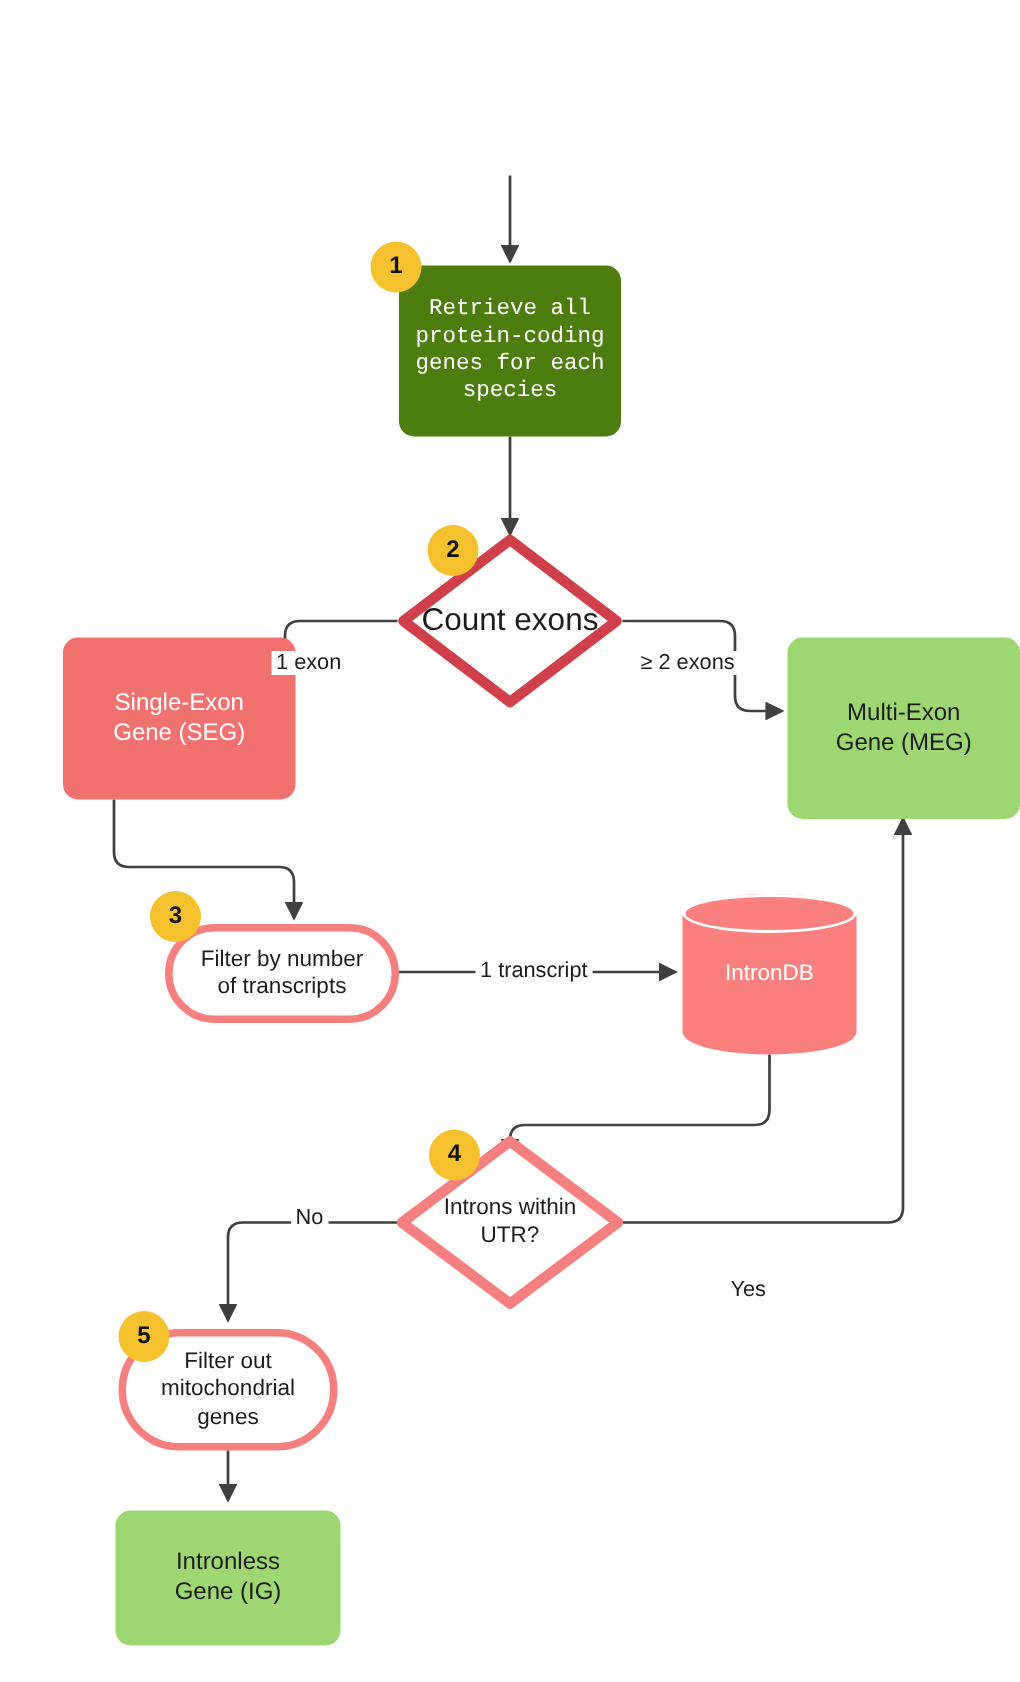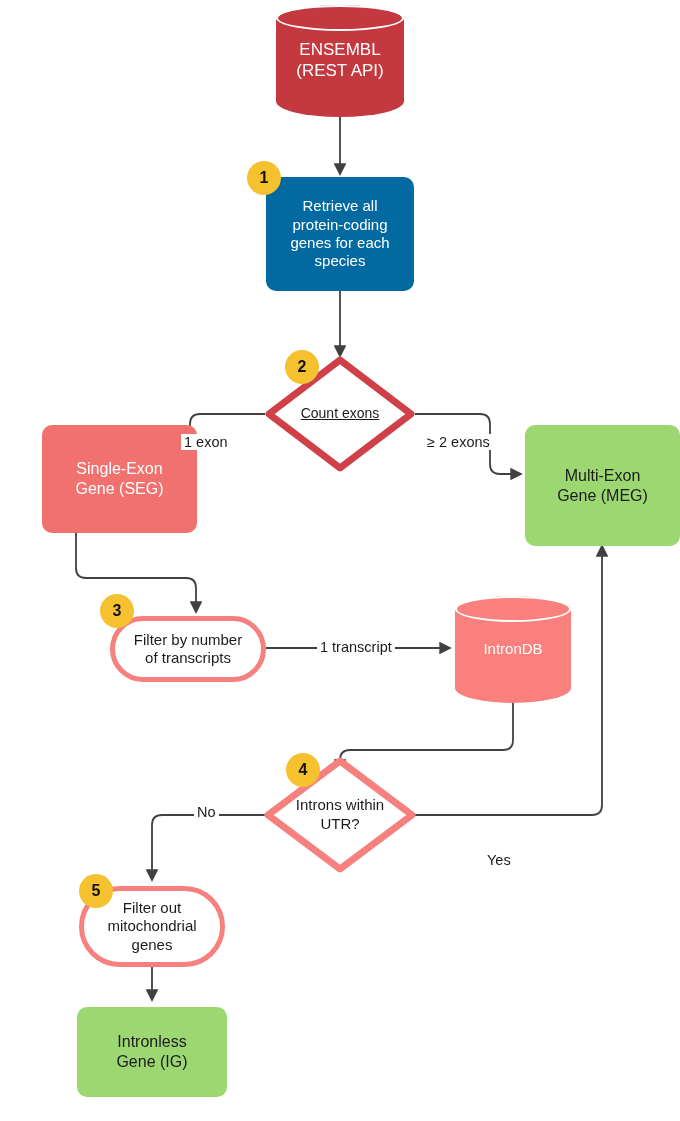--- a/index.html
+++ b/index.html
@@ -33,22 +33,23 @@
     justify-content: center;
     text-align: center;
     line-height: 1.22;
   }
 
   
   .rect {
     border-radius: 10px;
   }
   .rect.fill-crimson {
-    background: #0369a1;
+    background: #4d7c0f;
     color: #ffffff;
+    font-family: Liberation Mono, monospace;
   }
   .rect.fill-salmon {
     background: #f1716f;
     color: #ffffff;
   }
   .rect.fill-green {
     background: #9dd772;
     color: #1c1c1c;
   }
 
@@ -178,43 +179,33 @@
       <path d="M 513 703 L 513 740 Q 513 750 503 750 L 350 750 Q 340 750 340 760 L 340 770"></path>
 
       <path d="M 265 815 L 162 815 Q 152 815 152 825 L 152 880"></path>
 
       <path d="M 415 815 L 592 815 Q 602 815 602 805 L 602 546"></path>
 
       <path d="M 152 967 L 152 1000"></path>
     </g>
   </svg>
 
-  <div class="cyl deep" style="left:276px; top:5px; width:128px; height:112px;">
-    <div class="cyl-body"></div>
-    <div class="cyl-top"></div>
-    <div class="cyl-label" style="font-size:17px;">
-      <div>
-        <div>ENSEMBL</div>
-        <div>(REST API)</div>
-      </div>
-    </div>
-  </div>
 
   <div class="node rect fill-crimson" style="left:266px; top:177px; width:148px; height:114px; font-size:15px; padding:0 10px;">
     <span>Retrieve all protein-coding genes for each species</span>
   </div>
   <div class="badge" style="left:247px; top:161px;">
     <span>1</span>
   </div>
 
   <div class="diamond-wrap" style="left:265px; top:356px; width:150px; height:116px;">
     <svg class="diamond-shape" viewBox="0 0 150 116" preserveAspectRatio="none">
       <polygon points="75,4 146,58 75,112 4,58" fill="#ffffff" stroke="#cf4048" stroke-width="7" stroke-linejoin="round"></polygon>
     </svg>
-    <div class="diamond-label" style="font-size:14px;text-decoration:underline;">
+    <div class="diamond-label" style="font-size:21px;">
       <span>Count exons</span>
     </div>
   </div>
   <div class="badge" style="left:285px; top:350px;">
     <span>2</span>
   </div>
 
   <div class="edge-label" style="left:181px; top:434px;">
     <span>1 exon</span>
   </div>

